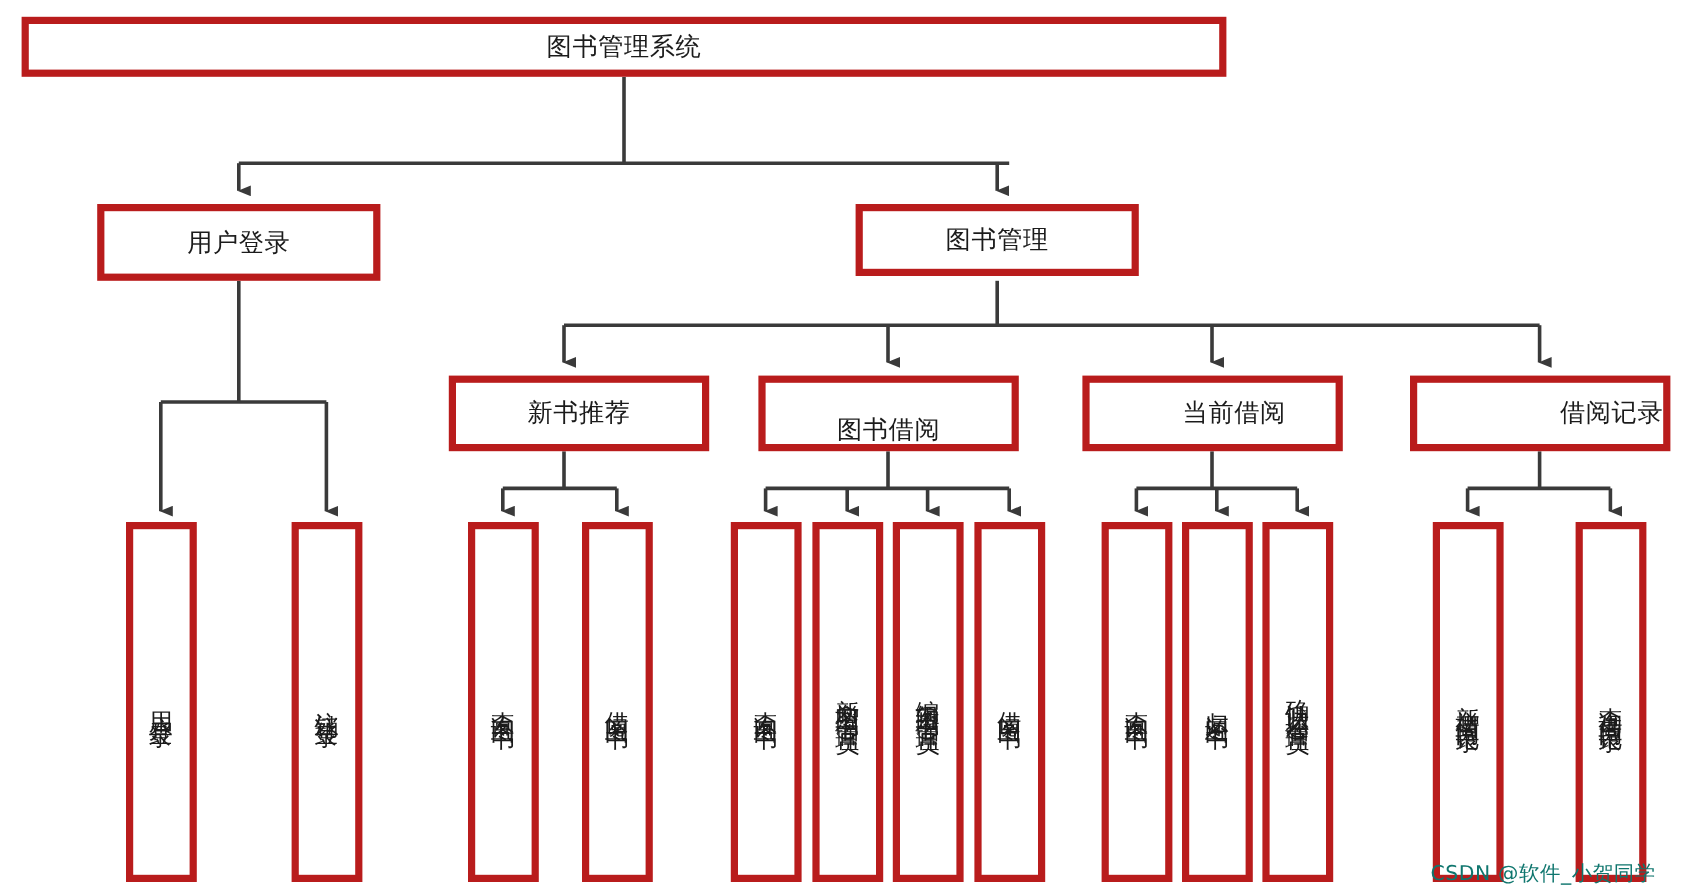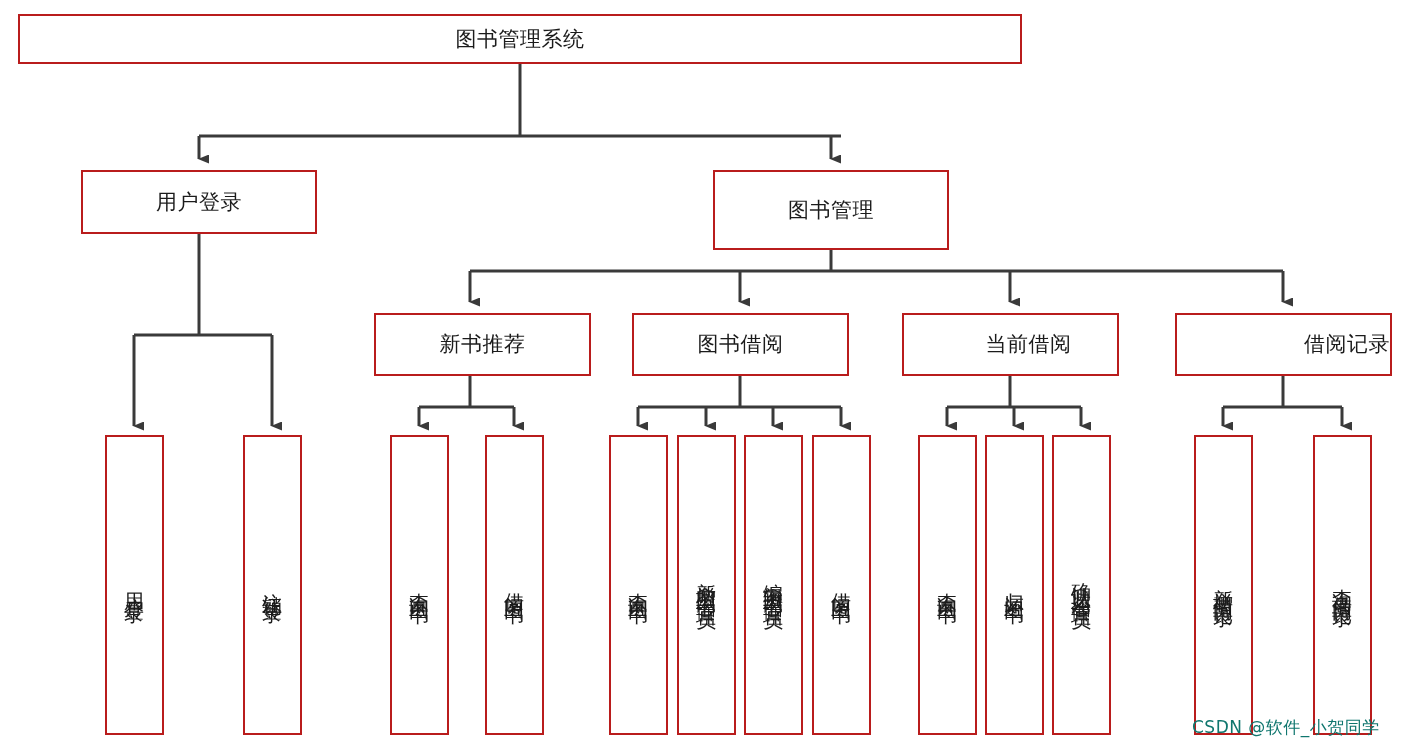--- a/index.html
+++ b/index.html
@@ -22,21 +22,21 @@
   svg.diagram-canvas {
     position: absolute;
     left: 0;
     top: 0;
     width: 1405px;
     height: 747px;
   }
   .node-box {
     position: absolute;
     box-sizing: border-box;
-    border: 2px solid #b91c1c;
+    border: 6px solid #b91c1c;
     background: #ffffff;
     display: flex;
     align-items: center;
     justify-content: center;
     overflow: hidden;
   }
   .node-label-h {
     font-size: 21px;
     color: #1b1b1b;
     line-height: 1.15;
@@ -118,28 +118,28 @@
     </g>
   </svg>
 
   <div class="node-box" style="left:18px; top:14px; width:1004px; height:50px;">
     <span class="node-label-h">图书管理系统</span>
   </div>
 
   <div class="node-box" style="left:81px; top:170px; width:236px; height:64px;">
     <span class="node-label-h">用户登录</span>
   </div>
-  <div class="node-box" style="left:713px; top:170px; width:236px; height:80px;">
+  <div class="node-box" style="left:713px; top:170px; width:236px; height:60px;">
     <span class="node-label-h">图书管理</span>
   </div>
 
   <div class="node-box" style="left:374px; top:313px; width:217px; height:63px;">
     <span class="node-label-h">新书推荐</span>
   </div>
-  <div class="node-box" style="left:632px; top:313px; width:217px; height:63px;">
+  <div class="node-box" style="left:632px; top:313px; width:217px; height:63px;align-items:flex-end;">
     <span class="node-label-h">图书借阅</span>
   </div>
   <div class="node-box" style="left:902px; top:313px; width:217px; height:63px;padding-left:36px;">
     <span class="node-label-h">当前借阅</span>
   </div>
   <div class="node-box" style="left:1175px; top:313px; width:217px; height:63px;justify-content:flex-end;">
     <span class="node-label-h">借阅记录</span>
   </div>
 
   <div class="node-box" style="left:105px; top:435px; width:59px; height:300px;">

